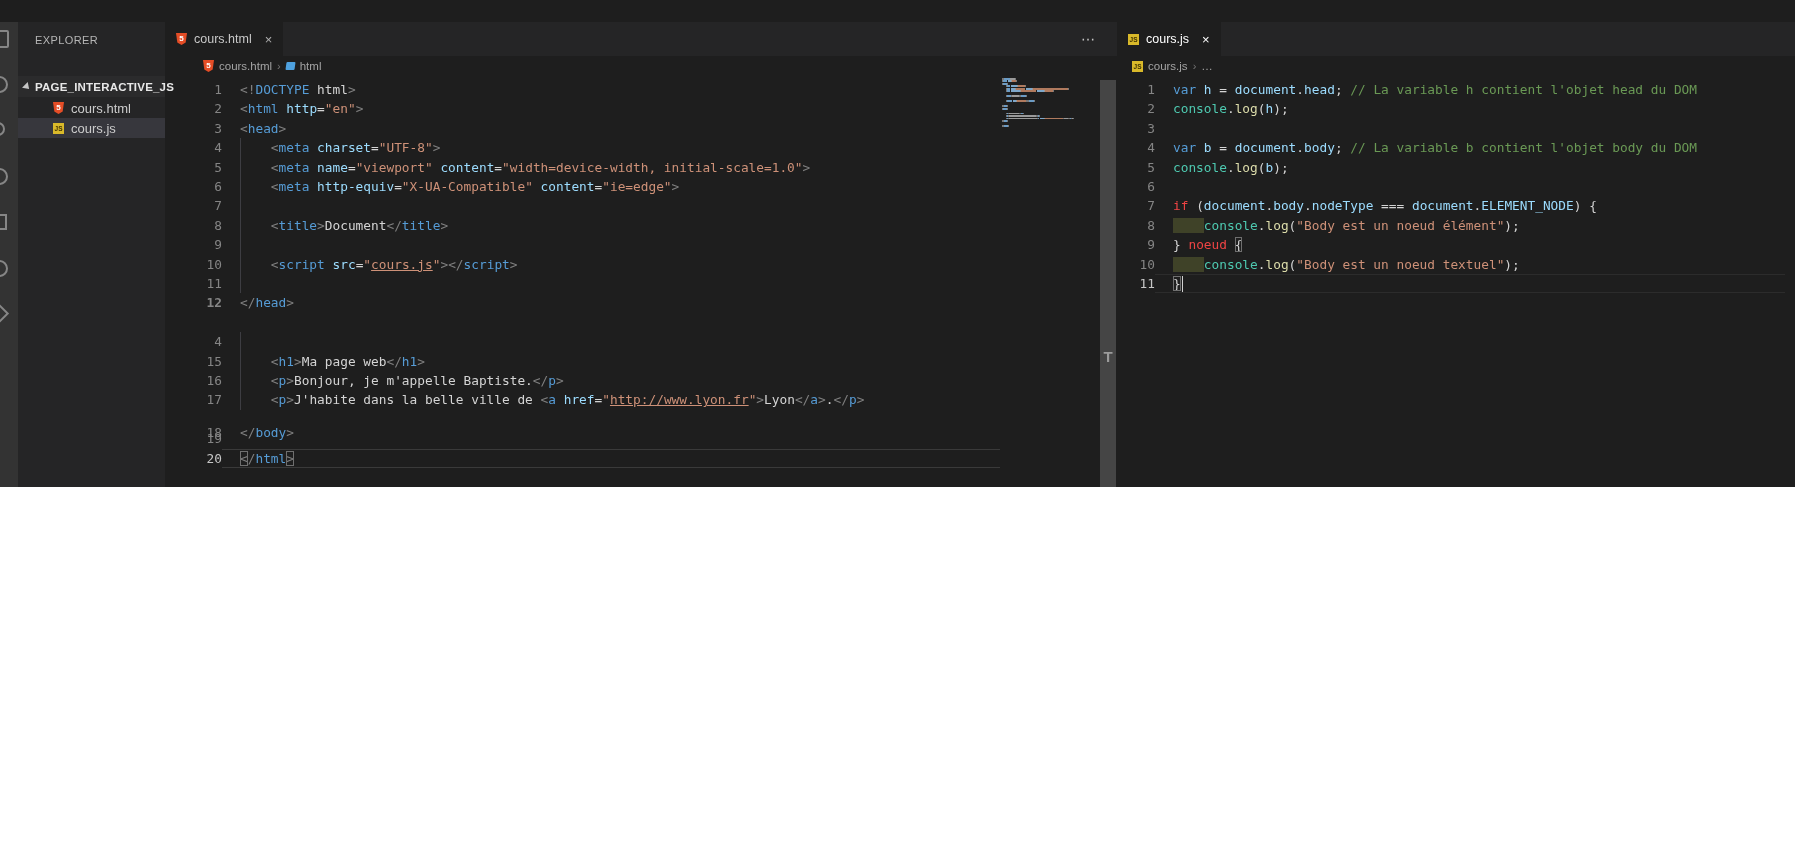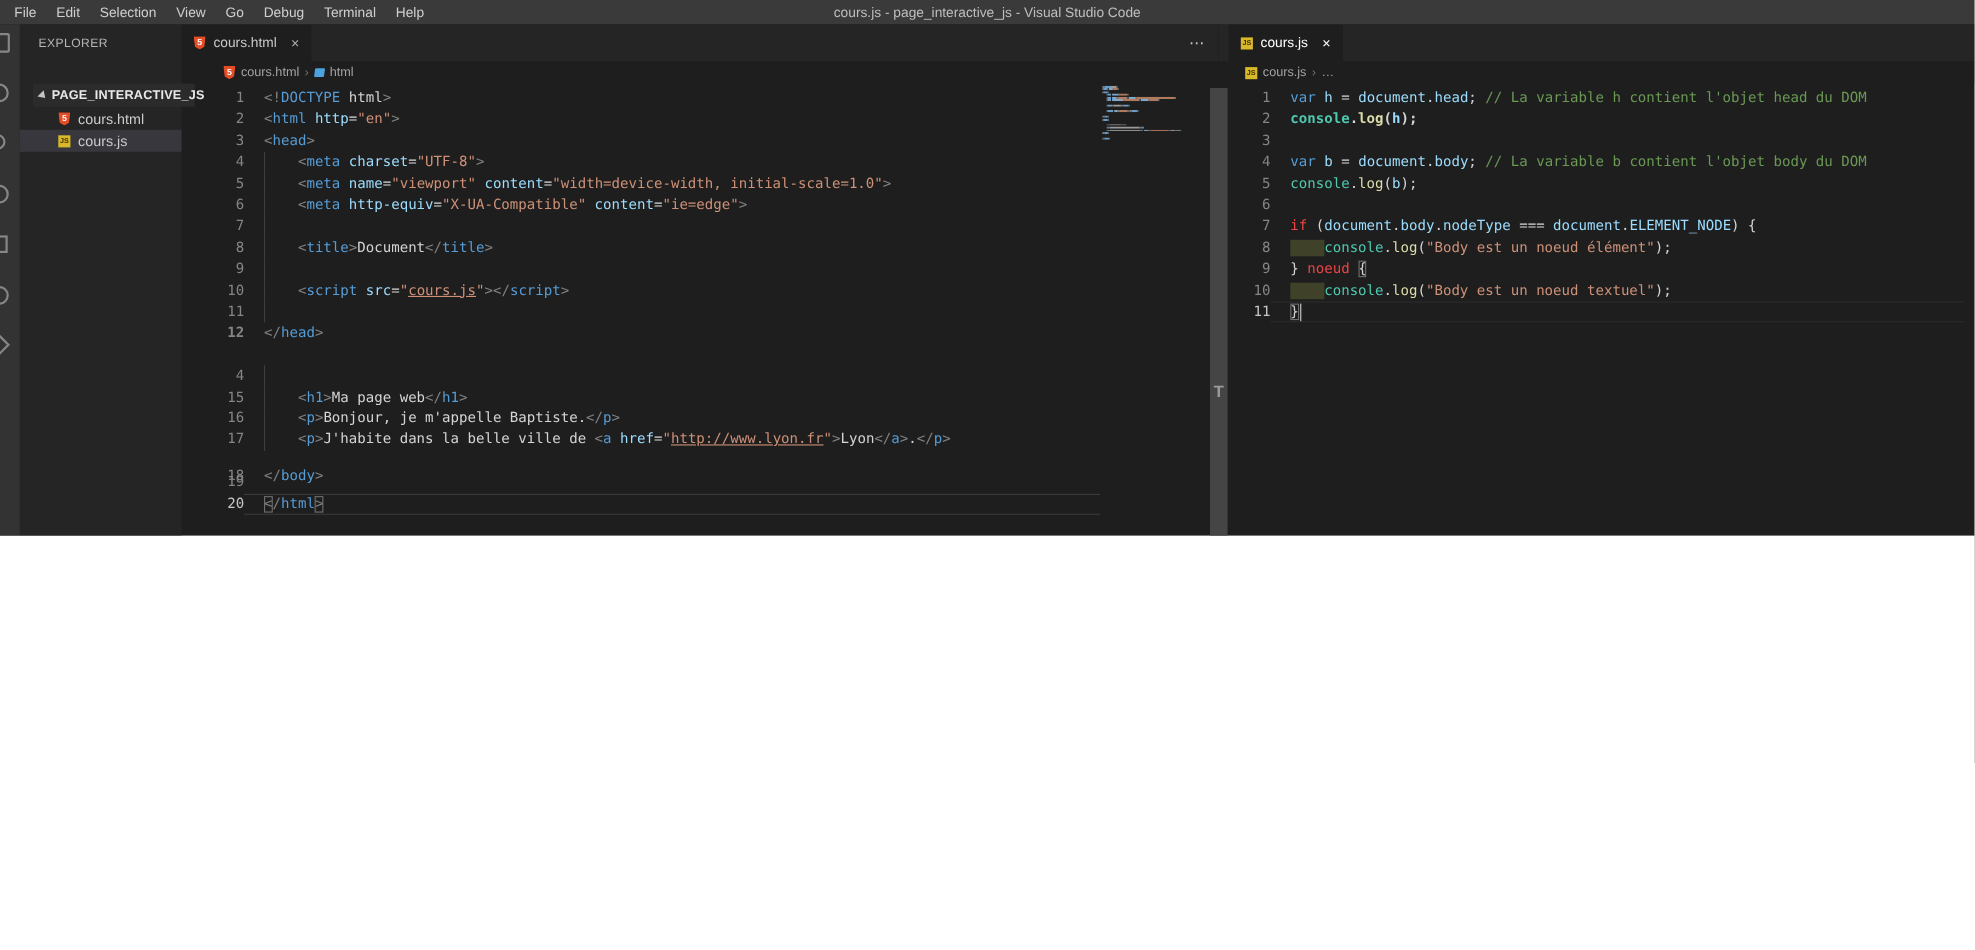--- a/index.html
+++ b/index.html
@@ -26,21 +26,21 @@
   .ab-circle { width:17px; height:17px; border-radius:50%; }
   .ab-small  { width:14px; height:14px; border-radius:50%; }
   .ab-square { width:16px; height:16px; }
   .ab-diam   { width:15px; height:15px; transform:rotate(45deg); }
 
   
   .sidebar { position:absolute; left:18px; top:22px; width:147px; height:465px;
              background:#252526; z-index:10; }
   .explorer-header { position:absolute; top:12px; left:17px; font-size:11px;
                      letter-spacing:.4px; color:#b6b6b6; }
-  .folder-row { position:absolute; top:54px; left:12px; width:147px; height:21px;
+  .folder-row { position:absolute; top:54px; left:0; width:147px; height:21px;
                 display:flex; align-items:center; background:#2b2b2c; cursor:pointer; }
   .twisty { width:0; height:0; border-top:4px solid transparent; border-bottom:4px solid transparent;
             border-left:6px solid #c5c5c5; transform:rotate(45deg); margin:0 5px 0 6px; }
   .folder-name { font-size:11.5px; font-weight:bold; color:#e8e8e8; letter-spacing:.2px; }
   .file-row { position:absolute; left:0; width:147px; height:20px;
               display:flex; align-items:center; cursor:pointer; }
   .file-row.selected { background:#37373d; }
   .file-label { font-size:13px; color:#cccccc; margin-left:7px; }
 
   .html-icon { width:11px; height:12px; margin-left:35px; background:#e44d26; color:#fff;
@@ -114,33 +114,20 @@
   .sash-t { position:absolute; top:268px; left:0; width:16px; text-align:center;
             color:#9b9b9b; font-weight:bold; font-size:15px; }
 
   .empty-bottom { position:absolute; left:0; top:487px; width:1795px; height:377px; background:#ffffff; }
 </style>
 </head>
 <body>
 
 <div class="window">
 
-  <div class="titlebar">
-    <div class="menu">
-        <div class="menu-item">File</div>
-        <div class="menu-item">Edit</div>
-        <div class="menu-item">Selection</div>
-        <div class="menu-item">View</div>
-        <div class="menu-item">Go</div>
-        <div class="menu-item">Debug</div>
-        <div class="menu-item">Terminal</div>
-        <div class="menu-item">Help</div>
-      </div>
-    <div class="window-title">cours.js - page_interactive_js - Visual Studio Code</div>
-  </div>
 
   <div class="activitybar">
       <div class="ab-icon ab-rect" style="top: 8px;"></div>
       <div class="ab-icon ab-circle" style="top: 54px;"></div>
       <div class="ab-icon ab-small" style="top: 100px;"></div>
       <div class="ab-icon ab-circle" style="top: 146px;"></div>
       <div class="ab-icon ab-square" style="top: 192px;"></div>
       <div class="ab-icon ab-circle" style="top: 238px;"></div>
       <div class="ab-icon ab-diam" style="top: 284px;"></div>
     </div>
@@ -233,21 +220,21 @@
       </div>
     </div>
     <div class="breadcrumb bc-right">
       <span class="js-icon mini">JS</span>
       <span class="bc-item">cours.js</span>
       <span class="bc-sep">›</span>
       <span class="bc-item">…</span>
     </div>
     <div class="code-area" id="code-right">
         <div class="cl" style="top: 4px;"><span class="ln" style="width: 47px;">1</span><span class="code" style="left: 65px;"><span class="tk-kw">var</span><span class="tk-plain"> </span><span class="tk-var">h</span><span class="tk-plain"> = </span><span class="tk-var">document</span><span class="tk-plain">.</span><span class="tk-var">head</span><span class="tk-plain">; </span><span class="tk-cmt">// La variable h contient l'objet head du DOM</span></span></div>
-        <div class="cl" style="top: 23.4px;"><span class="ln" style="width: 47px;">2</span><span class="code" style="left: 65px; font-weight: bold;"><span class="tk-cls">console</span><span class="tk-plain">.</span><span class="tk-fn">log</span><span class="tk-plain">(</span><span class="tk-var">h</span><span class="tk-plain">);</span></span></div>
+        <div class="cl" style="top: 23.4px;"><span class="ln" style="width: 47px;">2</span><span class="code" style="left: 65px;"><span class="tk-cls">console</span><span class="tk-plain">.</span><span class="tk-fn">log</span><span class="tk-plain">(</span><span class="tk-var">h</span><span class="tk-plain">);</span></span></div>
         <div class="cl" style="top: 42.8px;"><span class="ln" style="width: 47px;">3</span><span class="code" style="left: 65px;"></span></div>
         <div class="cl" style="top: 62.2px;"><span class="ln" style="width: 47px;">4</span><span class="code" style="left: 65px;"><span class="tk-kw">var</span><span class="tk-plain"> </span><span class="tk-var">b</span><span class="tk-plain"> = </span><span class="tk-var">document</span><span class="tk-plain">.</span><span class="tk-var">body</span><span class="tk-plain">; </span><span class="tk-cmt">// La variable b contient l'objet body du DOM</span></span></div>
         <div class="cl" style="top: 81.6px;"><span class="ln" style="width: 47px;">5</span><span class="code" style="left: 65px;"><span class="tk-cls">console</span><span class="tk-plain">.</span><span class="tk-fn">log</span><span class="tk-plain">(</span><span class="tk-var">b</span><span class="tk-plain">);</span></span></div>
         <div class="cl" style="top: 101px;"><span class="ln" style="width: 47px;">6</span><span class="code" style="left: 65px;"></span></div>
         <div class="cl" style="top: 120.4px;"><span class="ln" style="width: 47px;">7</span><span class="code" style="left: 65px;"><span class="tk-ctrl">if</span><span class="tk-plain"> (</span><span class="tk-var">document</span><span class="tk-plain">.</span><span class="tk-var">body</span><span class="tk-plain">.</span><span class="tk-var">nodeType</span><span class="tk-plain"> === </span><span class="tk-var">document</span><span class="tk-plain">.</span><span class="tk-var">ELEMENT_NODE</span><span class="tk-plain">) {</span></span></div>
         <div class="cl" style="top: 139.8px;"><span class="ln" style="width: 47px;">8</span><span class="code" style="left: 65px;"><span class="tk-iblock">    </span><span class="tk-cls">console</span><span class="tk-plain">.</span><span class="tk-fn">log</span><span class="tk-plain">(</span><span class="tk-str">"Body est un noeud élément"</span><span class="tk-plain">);</span></span></div>
         <div class="cl" style="top: 159.2px;"><span class="ln" style="width: 47px;">9</span><span class="code" style="left: 65px;"><span class="tk-plain">} </span><span class="tk-ctrl">noeud</span><span class="tk-plain"> </span><span class="tk-boxw">{</span></span></div>
         <div class="cl" style="top: 178.6px;"><span class="ln" style="width: 47px;">10</span><span class="code" style="left: 65px;"><span class="tk-iblock">    </span><span class="tk-cls">console</span><span class="tk-plain">.</span><span class="tk-fn">log</span><span class="tk-plain">(</span><span class="tk-str">"Body est un noeud textuel"</span><span class="tk-plain">);</span></span></div>
         <div class="cl" style="top: 198px;"><div class="curline subtle" style="left: 47px; width: 630px;"></div><span class="ln active" style="width: 47px;">11</span><span class="code" style="left: 65px;"><span class="tk-boxw">}</span></span><span class="cursor" style="left: 73.71px;"></span></div>
       </div>

